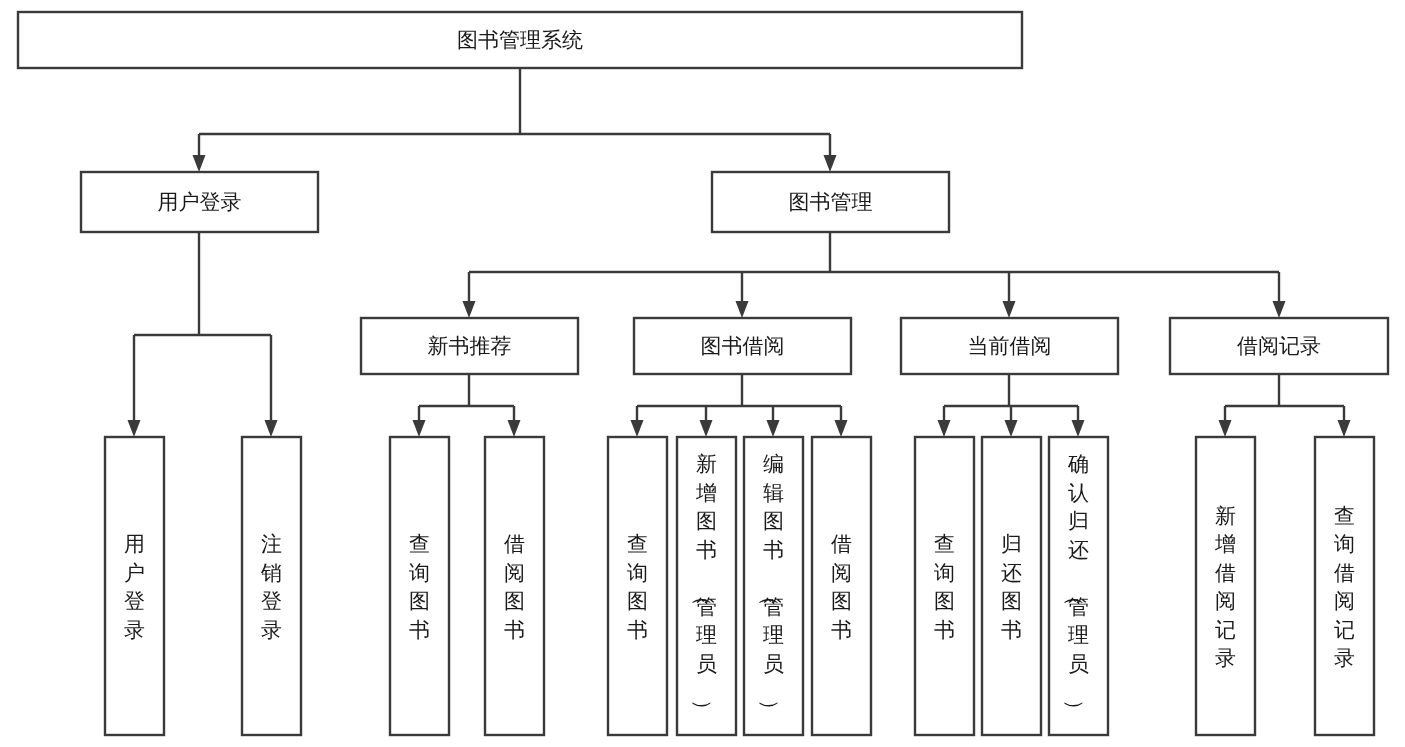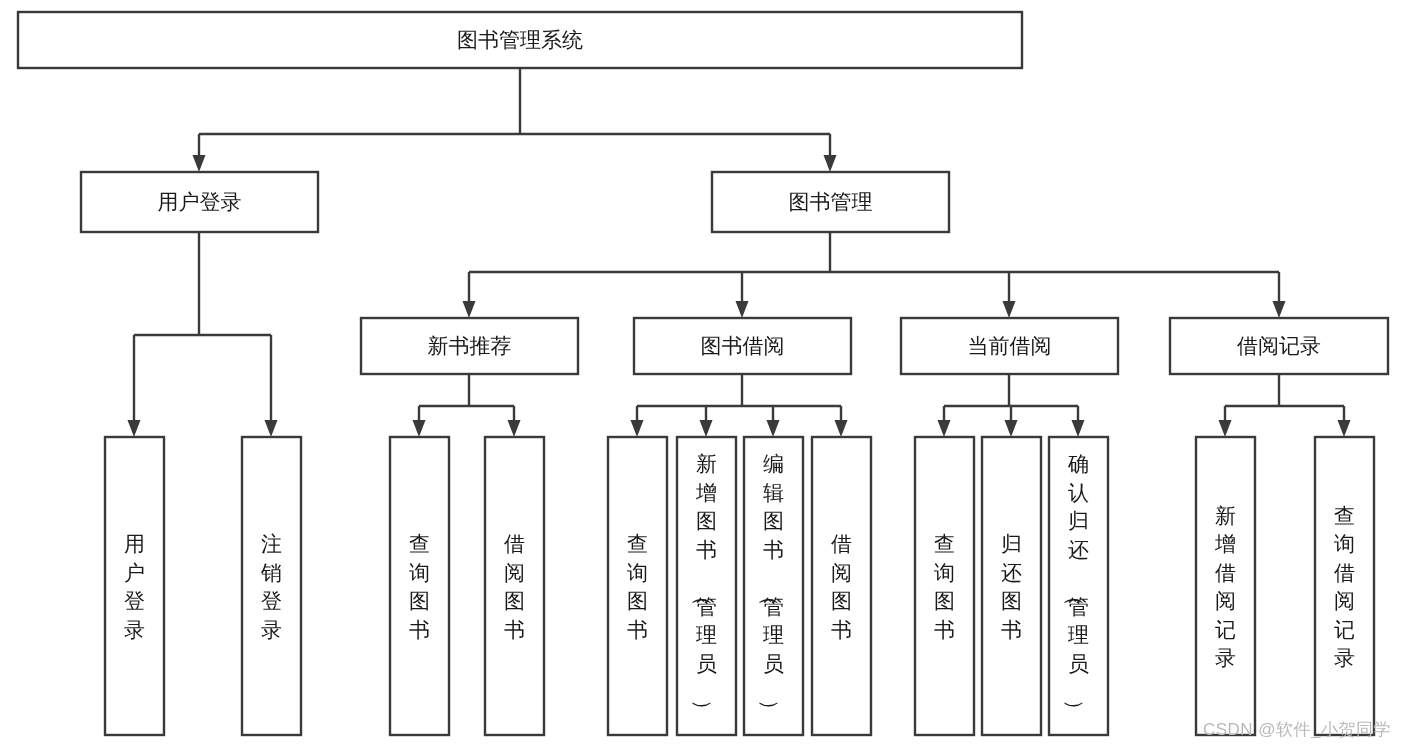--- a/index.html
+++ b/index.html
@@ -222,14 +222,13 @@
         <g>
           <rect class="node-box" x="1196" y="437" width="59" height="298"></rect>
           <text class="node-label-v" x="1225.5" y="522.73"><tspan x="1225.5" dy="0">新</tspan><tspan x="1225.5" dy="28.5">增</tspan><tspan x="1225.5" dy="28.5">借</tspan><tspan x="1225.5" dy="28.5">阅</tspan><tspan x="1225.5" dy="28.5">记</tspan><tspan x="1225.5" dy="28.5">录</tspan></text>
         </g>
         <g>
           <rect class="node-box" x="1315" y="437" width="59" height="298"></rect>
           <text class="node-label-v" x="1344.5" y="522.73"><tspan x="1344.5" dy="0">查</tspan><tspan x="1344.5" dy="28.5">询</tspan><tspan x="1344.5" dy="28.5">借</tspan><tspan x="1344.5" dy="28.5">阅</tspan><tspan x="1344.5" dy="28.5">记</tspan><tspan x="1344.5" dy="28.5">录</tspan></text>
         </g>
       </g>
   </svg>
-  <div class="watermark">CSDN @软件_小贺同学</div>
 </div>
 
 </body></html>

